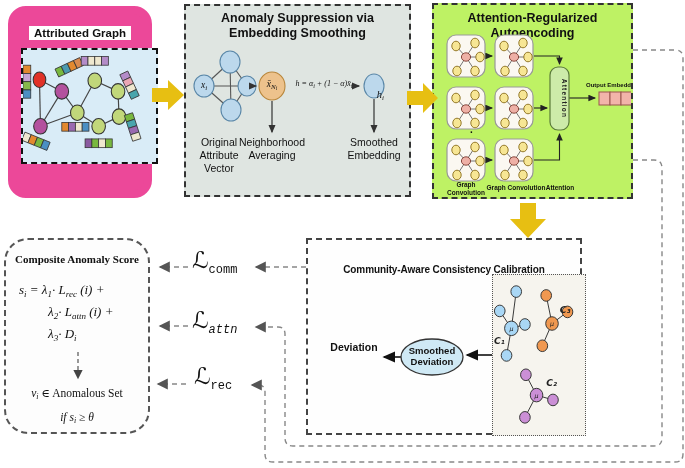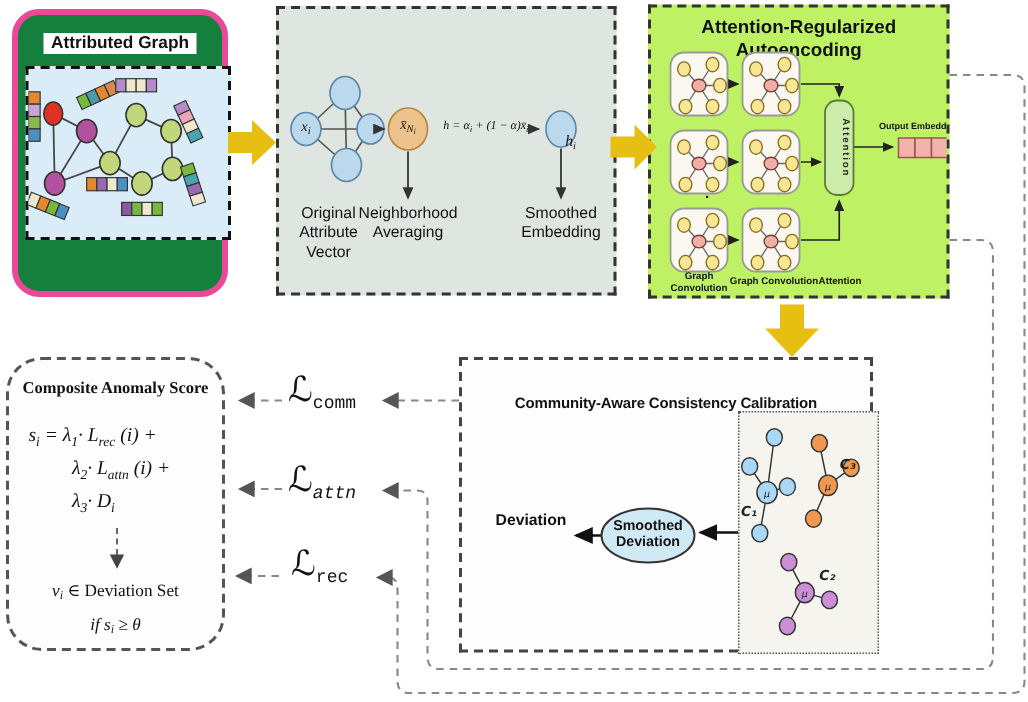--- a/index.html
+++ b/index.html
@@ -1,22 +1,22 @@
 <!DOCTYPE html>
 <html><head>
 <meta charset="utf-8">
 <style>
   html,body{margin:0;padding:0;background:#fff;}
   .canvas{position:relative;width:685px;height:468px;background:#fff;
           font-family:"Liberation Sans",sans-serif;color:#111;overflow:hidden;}
   .panel{position:absolute;box-sizing:border-box;}
 
   
-  .p-ag{left:8px;top:6px;width:144px;height:192px;background:#15803d;
-        border:4px solid #ec4899;border-radius:18px;}
+  .p-ag{left:8px;top:6px;width:144px;height:192px;background:#ec4899;
+        border:8px solid #ec4899;border-radius:18px;}
   .ag-title{position:absolute;left:0;top:9px;width:100%;text-align:center;}
   .ag-title span{display:inline-block;background:#fff;padding:1px 5px;
         font-weight:bold;font-size:11.5px;}
   .ag-box{position:absolute;left:5px;top:34px;width:133px;height:112px;
         background:#d9ecf7;border:2px dashed #111;}
 
   
   .p-sm{left:184px;top:4px;width:227px;height:193px;background:#dfe5e1;
         border:2px dashed #333;}
   .sm-title{position:absolute;left:0;top:5px;width:100%;text-align:center;
@@ -162,20 +162,24 @@
               <rect x="7" y="0" width="7" height="9" fill="#49a5ad"></rect>
             <rect x="14" y="0" width="7" height="9" fill="#9a6ab0"></rect>
               <rect x="21" y="0" width="7" height="9" fill="#efe8cf"></rect>
           </g>
         </g>
       </svg>
     </div>
   </div>
 
   <div class="panel p-sm">
+    <div class="sm-title">
+      <div>Anomaly Suppression via</div>
+      <div>Embedding Smoothing</div>
+    </div>
     <svg class="overlay" width="227" height="193" viewBox="0 0 227 193">
       <defs>
         <marker id="msm" orient="auto" markerWidth="8" markerHeight="8" refX="6" refY="3">
           <path d="M0,0 L7,3 L0,6 Z" fill="#333"></path>
         </marker>
       </defs>
       <g stroke="#555" stroke-width="1.1">
         <line x1="18" y1="80" x2="44" y2="56"></line>
           <line x1="18" y1="80" x2="61" y2="80"></line>
         <line x1="18" y1="80" x2="45" y2="104"></line>
@@ -355,21 +359,21 @@
     </div>
     <svg class="overlay" width="146" height="196" viewBox="0 0 146 196">
       <defs>
         <marker id="mcs" orient="auto" markerWidth="10" markerHeight="10" refX="7" refY="4">
           <path d="M0,0 L8,4 L0,8 Z" fill="#444"></path>
         </marker>
       </defs>
       <line x1="72" y1="112" x2="72" y2="138" stroke="#555" stroke-width="1.2" stroke-dasharray="4 3" marker-end="url(#mcs)"></line>
     </svg>
     <div class="cs-txt" style="top:146px;">
-      <span class="it">v</span><span class="s it">i</span><span> ∈  Deviation Set</span>
+      <span class="it">v</span><span class="s it">i</span><span> ∈  Anomalous Set</span>
     </div>
     <div class="cs-txt it" style="top:171px;">
       <span>if s</span><span class="s">i</span><span> ≥ θ</span>
     </div>
   </div>
 
   <div class="loss" style="left:192px;top:247px;">
     <span>ℒ</span><span class="sub">comm</span>
   </div>
   <div class="loss" style="left:192px;top:307px;">

